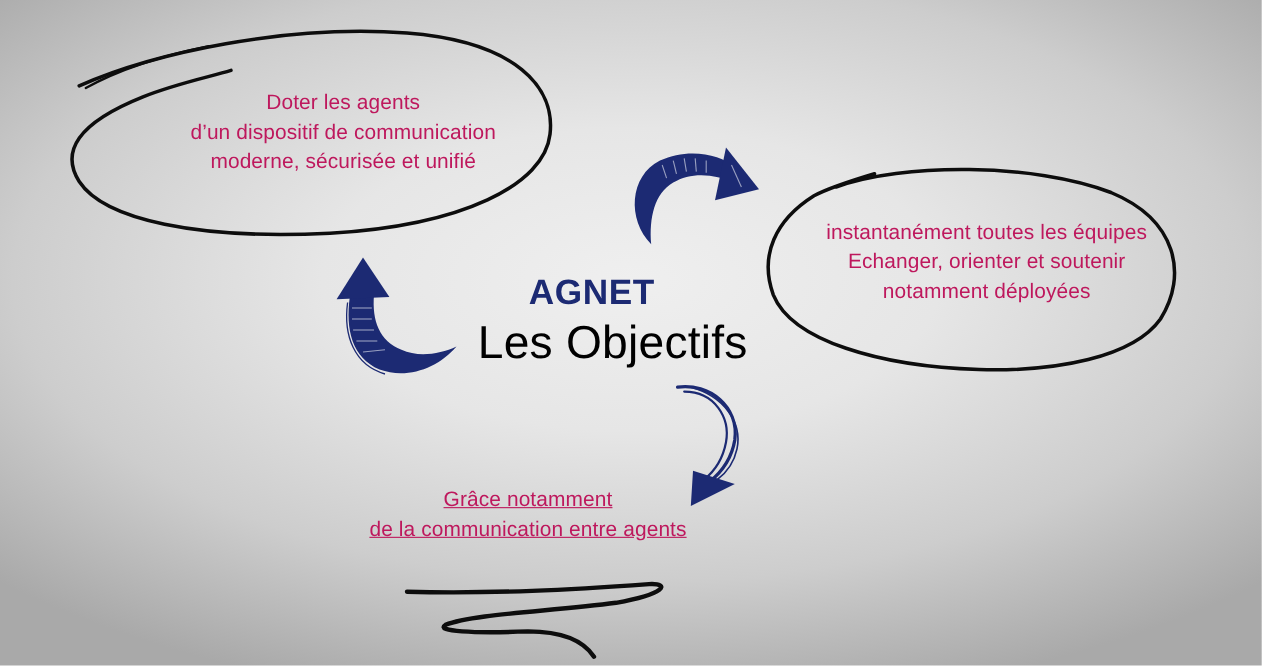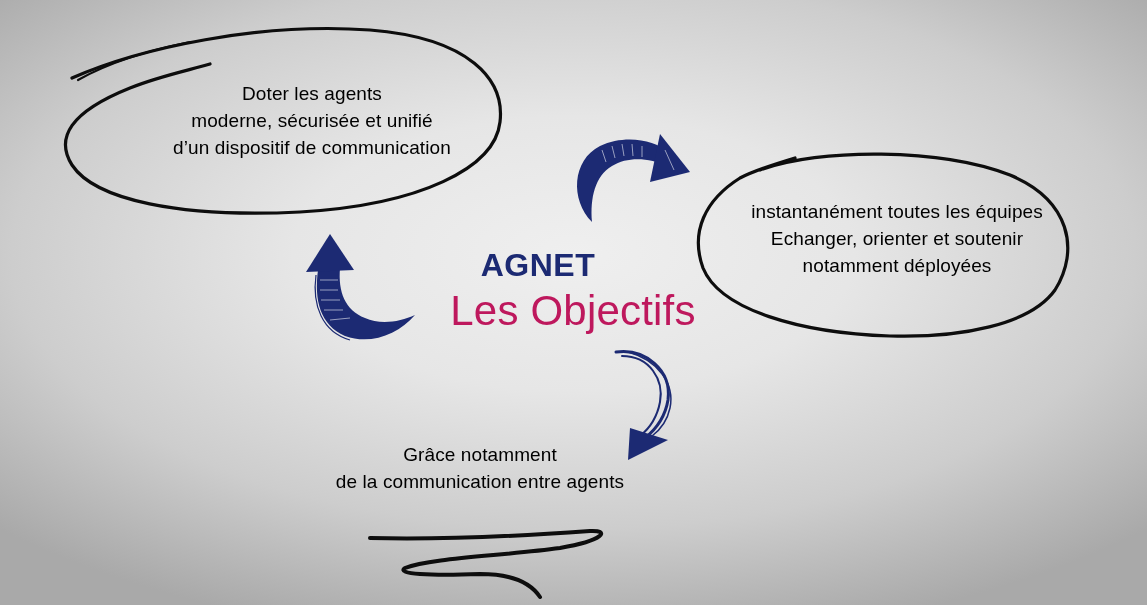--- a/index.html
+++ b/index.html
@@ -4,31 +4,31 @@
 <style>
   html, body { margin: 0; padding: 0; }
   body {
     width: 1147px; height: 605px; overflow: hidden; position: relative;
     background: radial-gradient(ellipse 70% 65% at 50% 42%, #efefef 0%, #e6e6e6 35%, #cdcdcd 70%, #a9a9a9 100%);
     font-family: "Liberation Sans", "DejaVu Sans", sans-serif;
   }
   .stage { position: absolute; left: 0; top: 0; width: 1147px; height: 605px; }
   svg.draw { position: absolute; left: 0; top: 0; }
   .txt {
-    position: absolute; text-align: center; color: #000000;
+    position: absolute; text-align: center; color: #be185d;
     font-size: 19px; line-height: 27px; letter-spacing: 0.1px;
   }
   .txt span { display: block; white-space: nowrap; }
   .title-bold {
     position: absolute; left: 448px; top: 247px; width: 180px; text-align: center;
     color: #1c2a73; font-weight: bold; font-size: 32px; letter-spacing: 0.5px;
   }
   .title-sub {
-    position: absolute; left: 418px; top: 287px; width: 310px; text-align: center;
-    color: #be185d; font-size: 42px; letter-spacing: 0.2px;
+    position: absolute; left: 402px; top: 287px; width: 310px; text-align: center;
+    color: #000000; font-size: 42px; letter-spacing: 0.2px;
   }
 </style>
 </head>
 <body>
 
 <div class="stage">
 
   <svg class="draw" width="1147" height="605" viewBox="0 0 1147 605">
 
     <g fill="none" stroke="#0d0d0d" stroke-linecap="round">
@@ -73,31 +73,31 @@
     <g fill="none" stroke="#1c2a73" stroke-linecap="round">
       <path d="M616,352 C645,348 672,370 668,400 C665,418 655,430 645,438" stroke-width="3"></path>
       <path d="M622,356 C650,356 664,380 660,402 C657,418 650,428 640,436" stroke-width="2"></path>
       <path d="M628,352 C658,360 675,384 670,408 C667,422 660,430 652,436" stroke-width="1.5"></path>
       <polygon points="630,428 668,440 628,460" fill="#1c2a73" stroke="none"></polygon>
     </g>
   </svg>
 
   <div class="txt" style="left:112px; top:80px; width:400px;">
     <span>Doter les agents</span>
+    <span>d’un dispositif de communication</span>
     <span>moderne, sécurisée et unifié</span>
-    <span>d’un dispositif de communication</span>
   </div>
 
   <div class="txt" style="left:712px; top:198px; width:370px;">
     <span>instantanément toutes les équipes</span>
     <span>Echanger, orienter et soutenir</span>
     <span>notamment déployées</span>
   </div>
 
   <div class="title-bold">AGNET</div>
   <div class="title-sub">Les Objectifs</div>
 
-  <div class="txt" style="left:280px; top:441px; width:400px;">
+  <div class="txt" style="left:280px; top:441px; width:400px;text-decoration:underline;">
     <span>Grâce notamment</span>
     <span>de la communication entre agents</span>
   </div>
 
 </div>
 
 </body></html>

